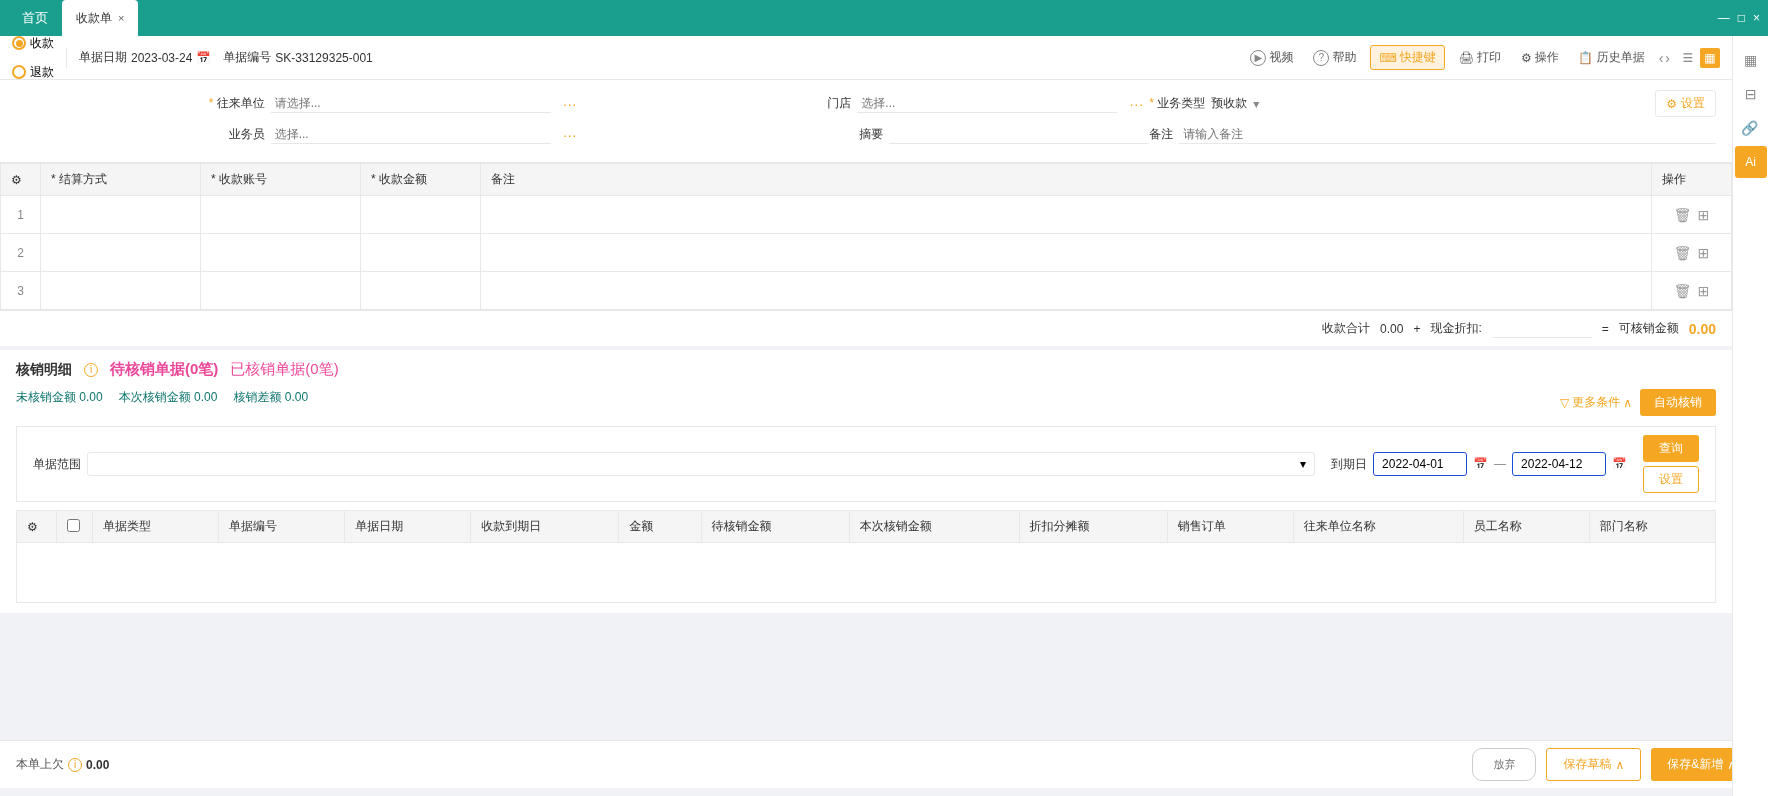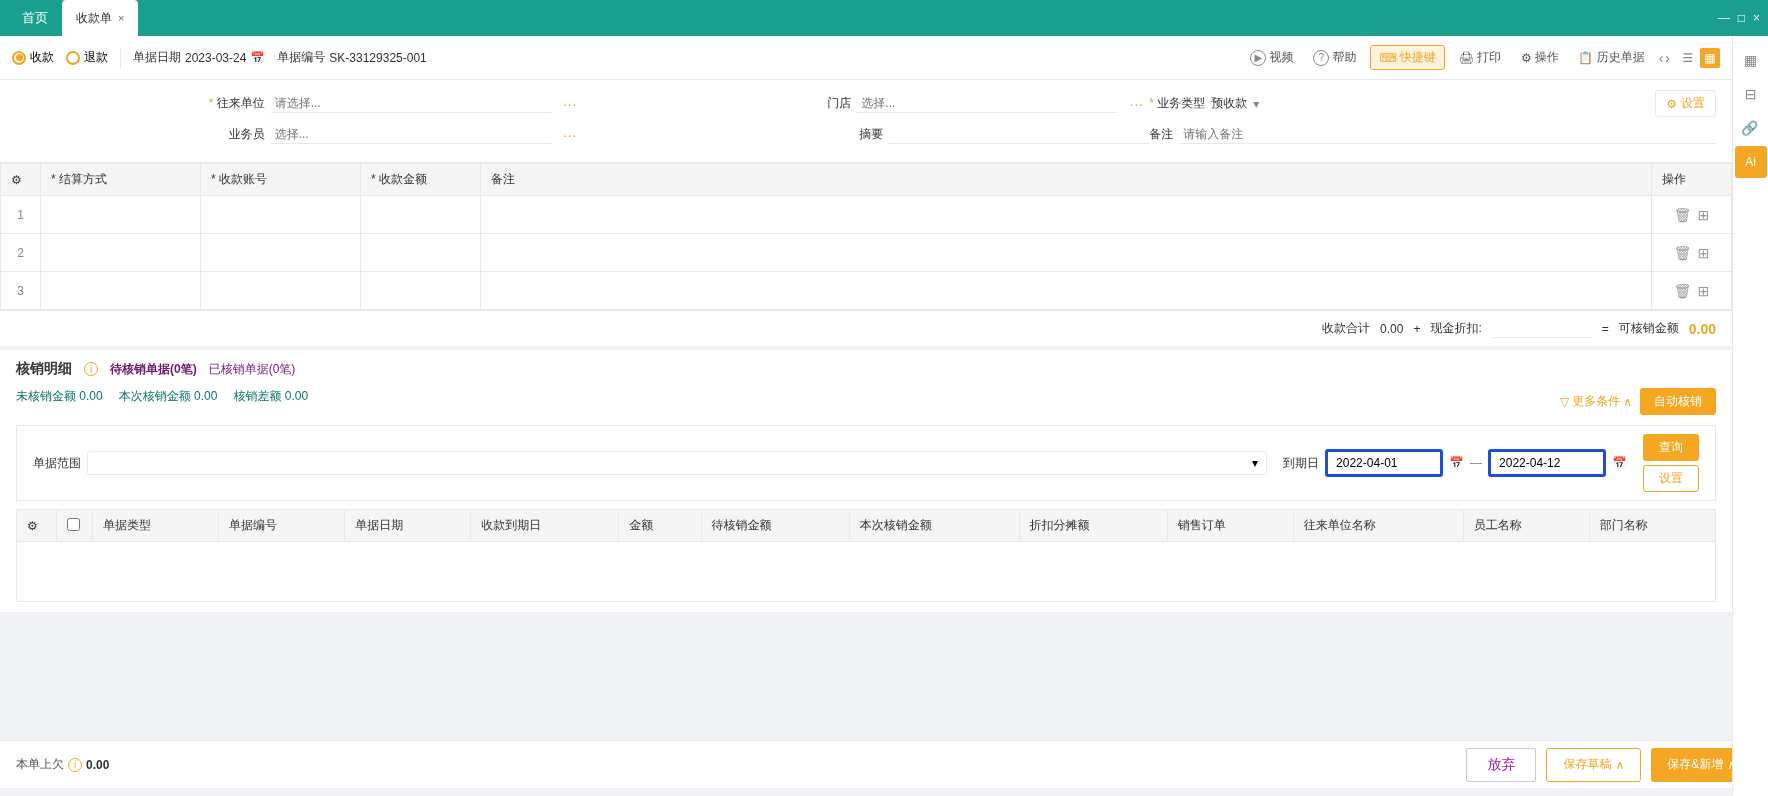--- a/index.html
+++ b/index.html
@@ -41,21 +41,21 @@
     
     .toolbar {
       display: flex;
       align-items: center;
       background: #fff;
       height: 44px;
       padding: 0 12px;
       border-bottom: 1px solid #e8e8e8;
       gap: 12px;
     }
-    .radio-group { display: flex; gap: 12px; align-items: center; }
+    .radio-group { display: flex; gap: 12px; align-items: center; flex-direction: column; }
     .radio-item { display: flex; align-items: center; gap: 4px; cursor: pointer; }
     .radio-dot { width: 14px; height: 14px; border-radius: 50%; border: 2px solid #f5a623; display: flex; align-items: center; justify-content: center; }
     .radio-dot.active::after { content: ''; width: 7px; height: 7px; border-radius: 50%; background: #f5a623; }
     .toolbar-divider { width: 1px; height: 20px; background: #e8e8e8; }
     .toolbar-field { display: flex; align-items: center; gap: 4px; color: #333; }
     .toolbar-field label { color: #333; font-size: 12px; }
     .toolbar-field span { color: #333; font-size: 12px; }
     .toolbar-actions { margin-left: auto; display: flex; align-items: center; gap: 8px; }
     .toolbar-btn { display: flex; align-items: center; gap: 3px; cursor: pointer; color: #555; font-size: 12px; padding: 2px 6px; }
     .icon-circle { width: 16px; height: 16px; border-radius: 50%; border: 1.5px solid #888; display: inline-flex; align-items: center; justify-content: center; font-size: 10px; color: #888; }
@@ -179,21 +179,21 @@
       padding: 10px 16px;
     }
     .writeoff-header {
       display: flex;
       align-items: center;
       gap: 12px;
       margin-bottom: 10px;
     }
     .section-title { font-size: 14px; font-weight: bold; color: #333; }
     .info-icon { width: 14px; height: 14px; border-radius: 50%; border: 1.5px solid #f5a623; display: inline-flex; align-items: center; justify-content: center; font-size: 10px; color: #f5a623; cursor: pointer; }
-    .tab-link { color: #701a75; cursor: pointer; font-size: 12px; }
+    .tab-link { color: #ec4899; cursor: pointer; font-size: 15px; }
     .tab-link.active { font-weight: bold; }
     .writeoff-stats {
       display: flex;
       align-items: center;
       gap: 16px;
       margin-bottom: 10px;
     }
     .stat-item { font-size: 12px; color: #555; }
     .stat-item span { color: #0f766e; }
     .writeoff-actions { margin-left: auto; display: flex; gap: 8px; align-items: center; }
@@ -235,26 +235,26 @@
       font-size: 12px;
       outline: none;
       cursor: pointer;
       display: flex;
       align-items: center;
       justify-content: space-between;
       background: #fff;
     }
     .filter-date { display: flex; align-items: center; gap: 6px; }
     .date-input {
-      border: 3px solid #1d4ed8;
+      border: 1px solid #1d4ed8;
       border-radius: 3px;
       padding: 4px 8px;
       font-size: 12px;
       outline: none;
-      width: 118px;
+      width: 94px;
     }
     .date-sep { color: #888; }
     .query-btn {
       background: #f5a623;
       color: #fff;
       border: none;
       border-radius: 3px;
       padding: 5px 16px;
       cursor: pointer;
       font-size: 12px;
@@ -305,26 +305,26 @@
       align-items: center;
       padding: 0 16px;
       gap: 16px;
     }
     .footer-info { font-size: 12px; color: #555; display: flex; align-items: center; gap: 4px; }
     .footer-info .info-icon { color: #f5a623; border-color: #f5a623; }
     .footer-val { font-weight: bold; color: #333; }
     .footer-actions { margin-left: auto; display: flex; gap: 10px; }
     .btn-discard {
       background: #fff;
-      color: #a21caf;
+      color: #737373;
       border: 1px solid #ccc;
-      border-radius: 2px;
+      border-radius: 10px;
       padding: 7px 20px;
       cursor: pointer;
-      font-size: 14px;
+      font-size: 11px;
     }
     .btn-draft {
       background: #fff;
       color: #f5a623;
       border: 1px solid #f5a623;
       border-radius: 3px;
       padding: 7px 16px;
       cursor: pointer;
       font-size: 13px;
       display: flex;

